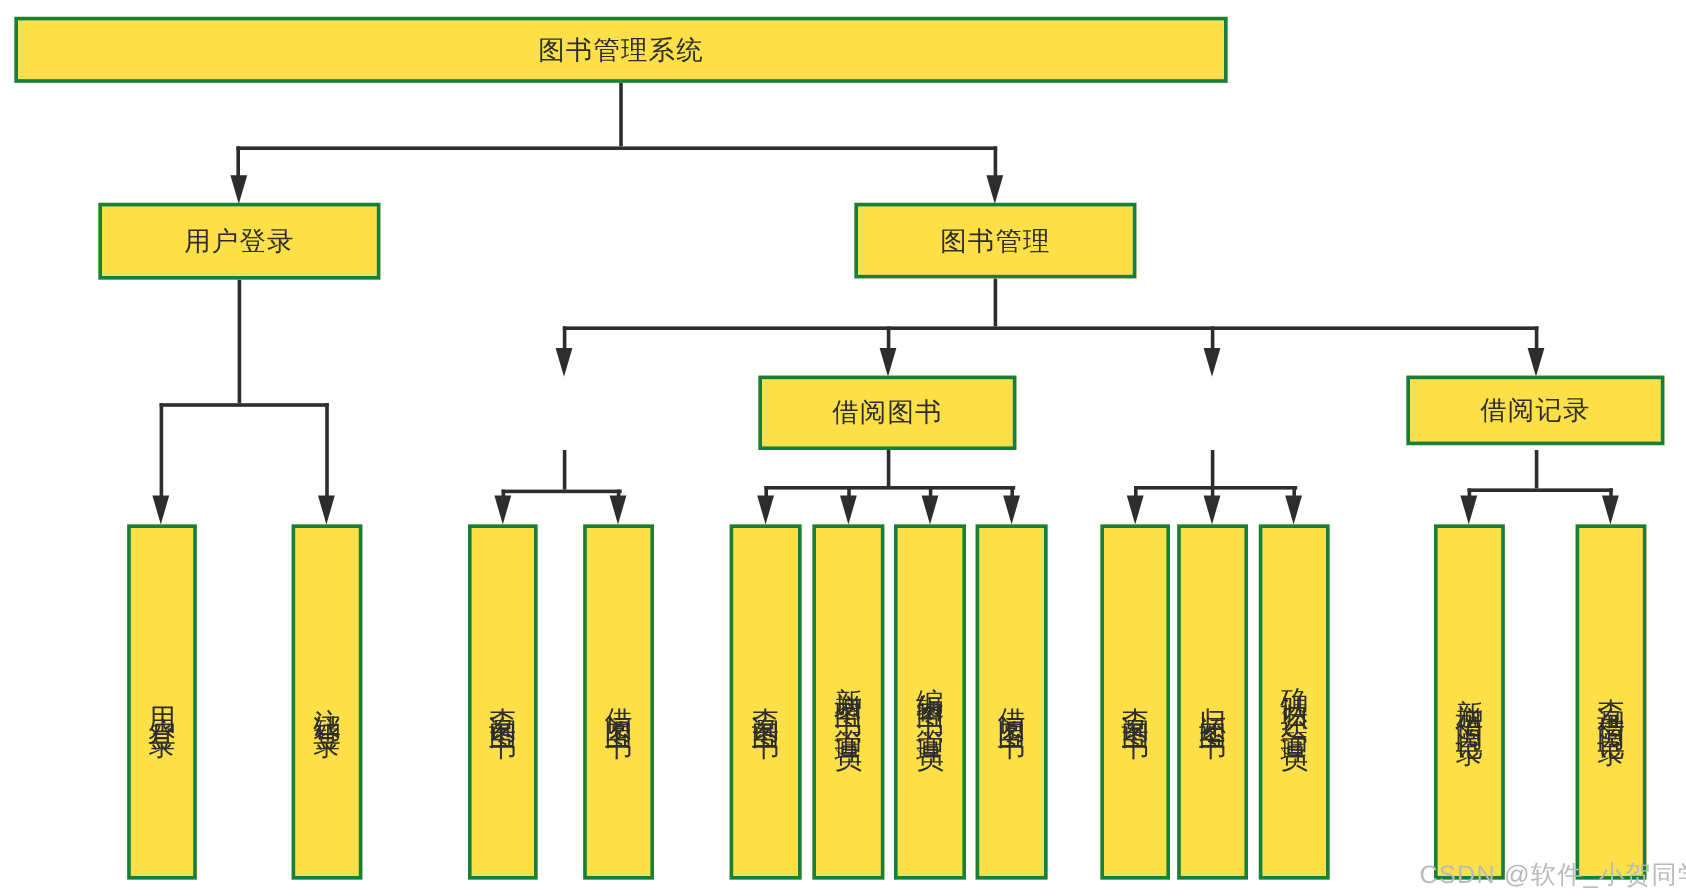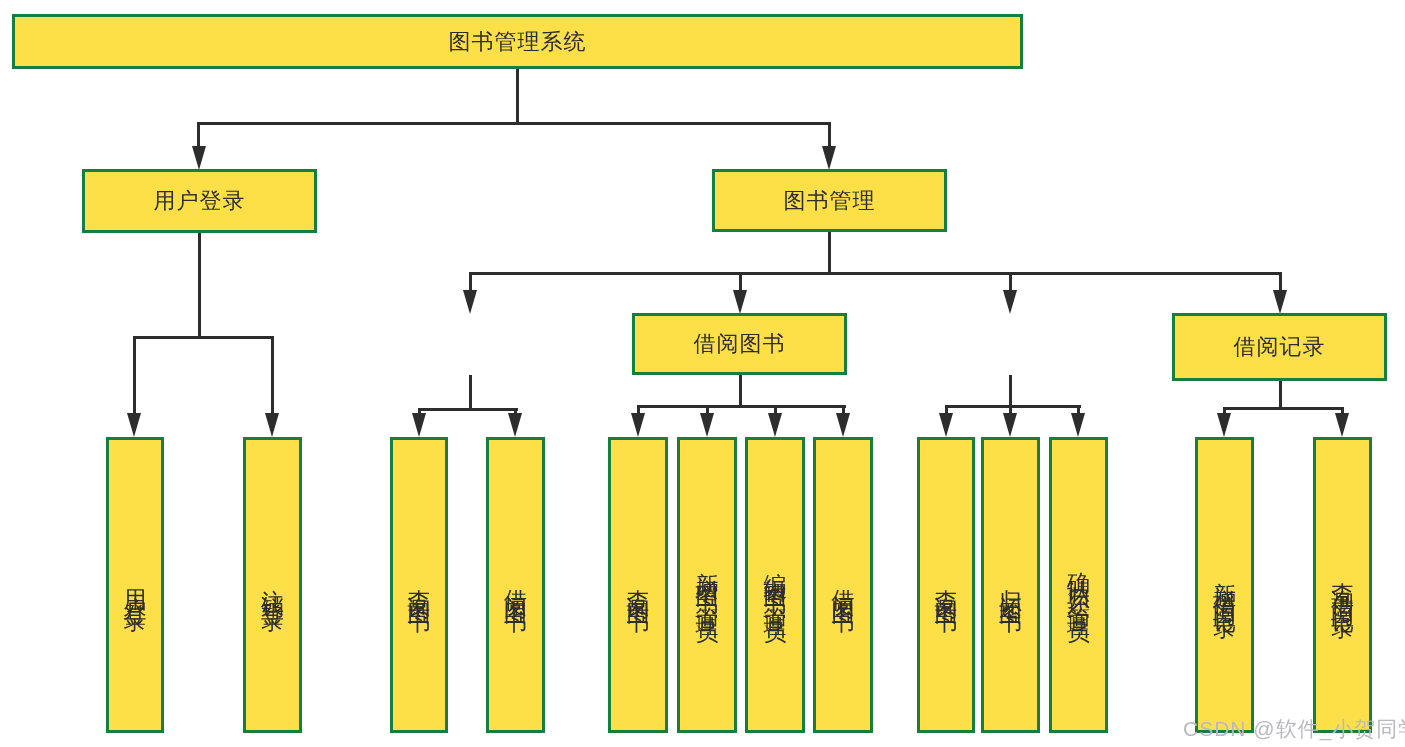--- a/index.html
+++ b/index.html
@@ -67,21 +67,21 @@
   <div class="vline" style="left:1009px;top:272px;height:21px"></div>
   <div class="vline" style="left:1279px;top:272px;height:21px"></div>
   <div class="arrow" style="left:463px;top:290px"></div>
   <div class="arrow" style="left:733px;top:290px"></div>
   <div class="arrow" style="left:1003px;top:290px"></div>
   <div class="arrow" style="left:1273px;top:290px"></div>
 
   <div class="box h" style="left:632px;top:313px;width:215px;height:62px">
     <span>借阅图书</span>
   </div>
-  <div class="box h" style="left:1172px;top:313px;width:215px;height:68px">
+  <div class="box h" style="left:1172px;top:313px;width:215px;height:58px">
     <span>借阅记录</span>
   </div>
 
   <div class="vline" style="left:469px;top:375px;height:33px"></div>
   <div class="hline" style="left:418px;top:408px;width:100px"></div>
   <div class="vline" style="left:418px;top:408px;height:9px"></div>
   <div class="vline" style="left:514px;top:408px;height:9px"></div>
   <div class="arrow" style="left:412px;top:413px"></div>
   <div class="arrow" style="left:508px;top:413px"></div>
 

